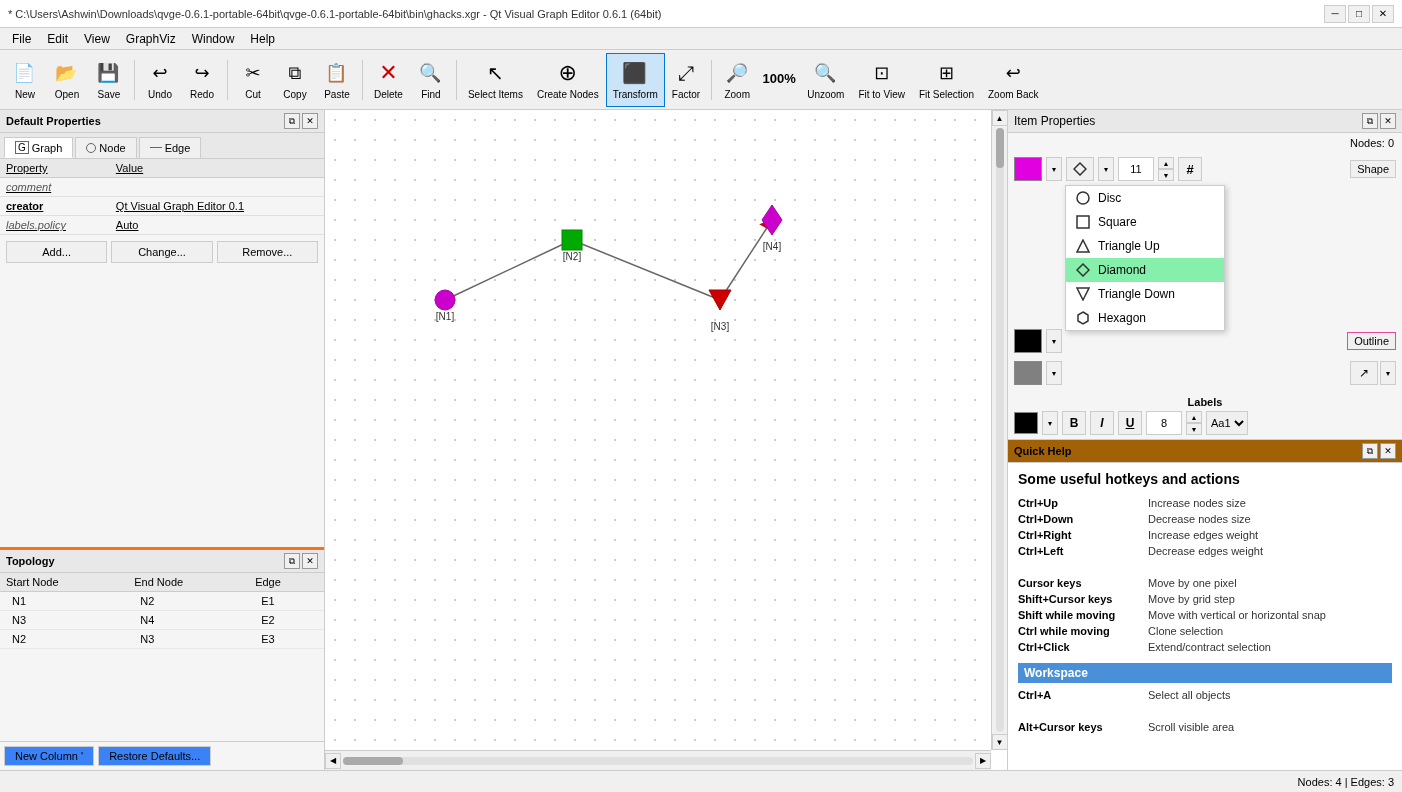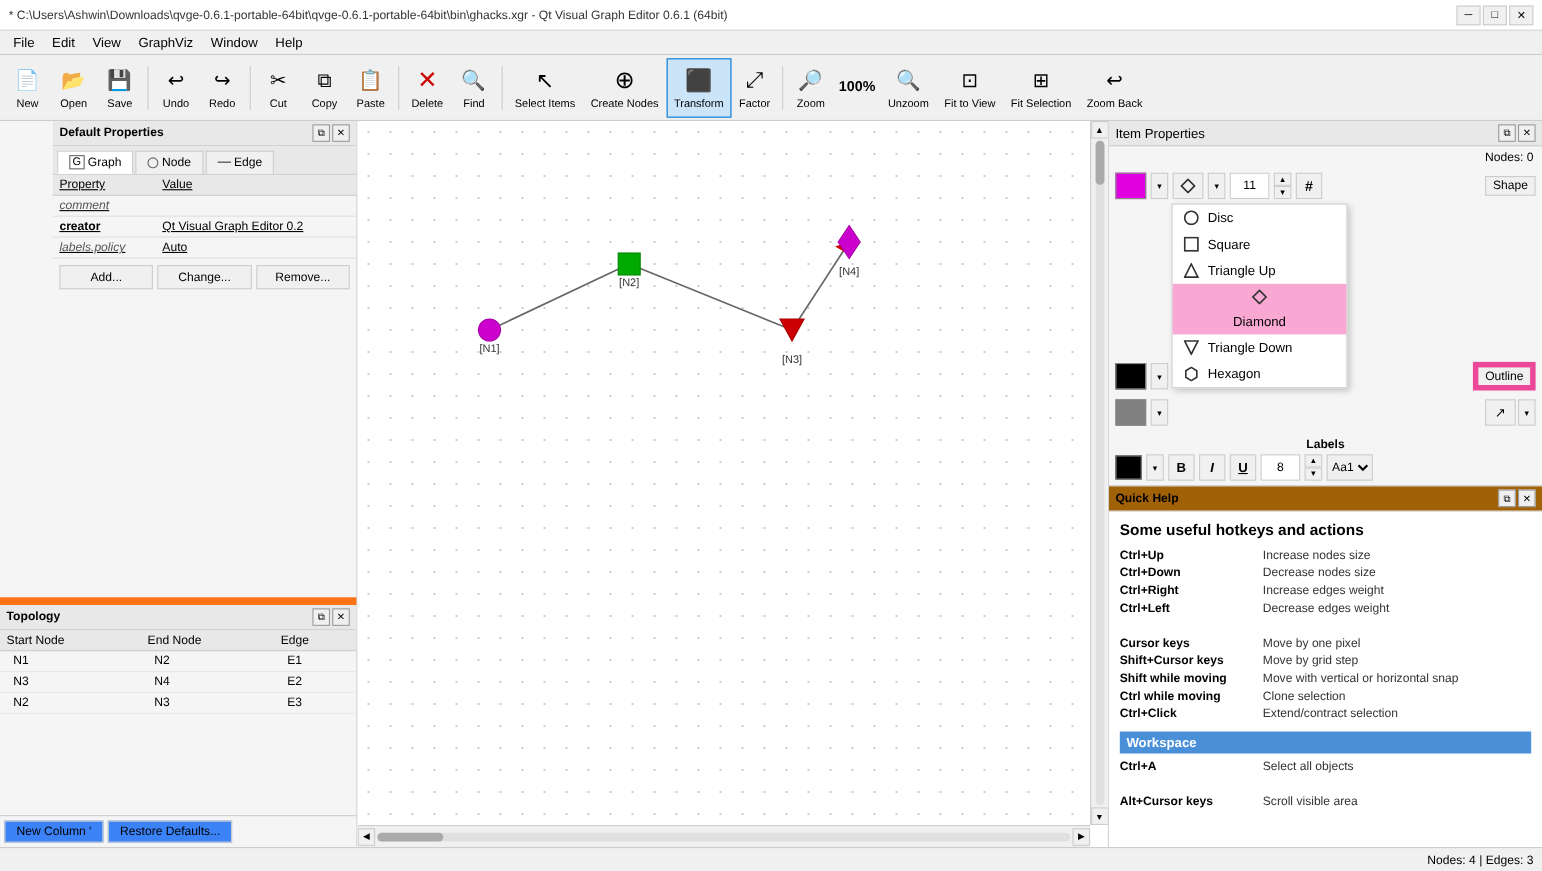--- a/index.html
+++ b/index.html
@@ -26,21 +26,21 @@
     
     .main-layout { display: flex; height: calc(792px - 28px - 22px - 60px - 22px); }
 
     
     .left-panel { width: 325px; display: flex; flex-direction: column; border-right: 1px solid #ccc; background: #f5f5f5; }
     .panel-header { background: #e8e8e8; border-bottom: 1px solid #ccc; padding: 3px 6px; display: flex; align-items: center; justify-content: space-between; font-size: 11px; font-weight: bold; }
     .panel-controls { display: flex; gap: 2px; }
     .panel-btn { width: 16px; height: 16px; border: 1px solid #999; background: #f0f0f0; cursor: pointer; display: flex; align-items: center; justify-content: center; font-size: 9px; }
 
     
-    .default-props { flex: 1; border-bottom: 7px solid #f97316; padding-left: 48px; }
+    .default-props { flex: 1; border-bottom: 3px solid #f97316; }
     .props-tabs { display: flex; background: #e8e8e8; border-bottom: 1px solid #ccc; padding: 4px 4px 0; gap: 2px; }
     .props-tab { padding: 3px 10px; border: 1px solid #ccc; background: #f0f0f0; cursor: pointer; font-size: 11px; display: flex; align-items: center; gap: 3px; border-bottom: none; }
     .props-tab.active { background: #fff; border-bottom: 1px solid #fff; }
     .props-table { width: 100%; border-collapse: collapse; text-decoration: underline; }
     .props-table th { background: #e8e8e8; padding: 3px 6px; text-align: left; font-size: 11px; border-bottom: 1px solid #ccc; font-weight: normal; }
     .props-table td { padding: 3px 6px; font-size: 11px; border-bottom: 1px solid #e0e0e0; }
     .props-table .prop-name { font-style: italic; color: #555; }
     .props-table .prop-name.bold { font-weight: bold; font-style: normal; color: #000; }
     .props-actions { display: flex; gap: 4px; padding: 6px; }
     .props-action-btn { flex: 1; padding: 4px 8px; border: 1px solid #ccc; background: #f0f0f0; cursor: pointer; font-size: 11px; }
@@ -70,33 +70,33 @@
     
     .item-props { flex: 0 0 auto; border-bottom: 1px solid #ccc; }
     .item-props-header { background: #e8e8e8; border-bottom: 1px solid #ccc; padding: 3px 6px; display: flex; align-items: center; justify-content: space-between; }
     .nodes-count { text-align: right; font-size: 11px; padding: 4px 8px; }
     .color-row { display: flex; align-items: center; gap: 4px; padding: 4px 6px; }
     .color-swatch { width: 28px; height: 24px; border: 1px solid #888; cursor: pointer; }
     .color-swatch.magenta { background: #e000e0; }
     .color-swatch.black { background: #000; }
     .color-swatch.gray { background: #808080; }
     .shape-btn { padding: 2px 6px; border: 1px solid #ccc; background: #f0f0f0; cursor: pointer; font-size: 11px; }
-    .outline-btn { padding: 2px 6px; border: 5px solid #ec4899; background: #f0f0f0; cursor: pointer; font-size: 11px; }
+    .outline-btn { padding: 2px 6px; border: 1px solid #ec4899; background: #f0f0f0; cursor: pointer; font-size: 11px; }
     .num-input { width: 36px; height: 24px; border: 1px solid #ccc; text-align: center; font-size: 11px; }
     .spin-btns { display: flex; flex-direction: column; }
     .spin-btn { width: 16px; height: 12px; border: 1px solid #ccc; background: #f0f0f0; cursor: pointer; display: flex; align-items: center; justify-content: center; font-size: 7px; }
     .hash-btn { width: 24px; height: 24px; border: 1px solid #ccc; background: #f0f0f0; cursor: pointer; display: flex; align-items: center; justify-content: center; font-size: 13px; font-weight: bold; }
     .dropdown-btn { width: 16px; height: 24px; border: 1px solid #ccc; background: #f0f0f0; cursor: pointer; display: flex; align-items: center; justify-content: center; font-size: 8px; }
     .custom-attrs { padding: 4px 6px; font-size: 11px; display: flex; align-items: center; gap: 4px; }
     .checkbox { width: 14px; height: 14px; }
 
     
     .shape-dropdown { position: absolute; top: 185px; left: 1065px; background: white; border: 1px solid #ccc; z-index: 100; min-width: 160px; box-shadow: 2px 2px 6px rgba(0,0,0,0.2); }
     .shape-option { padding: 5px 10px; cursor: pointer; display: flex; align-items: center; gap: 8px; font-size: 12px; }
-    .shape-option.selected { background: #f9a8d4; flex-direction: column; }
+    .shape-option.selected { background: #86efac; }
 
     
     .labels-section { padding: 4px 6px; }
     .labels-header { font-size: 11px; font-weight: bold; text-align: center; padding: 3px; }
     .labels-row { display: flex; align-items: center; gap: 4px; }
     .fmt-btn { width: 24px; height: 24px; border: 1px solid #ccc; background: #f0f0f0; cursor: pointer; display: flex; align-items: center; justify-content: center; font-size: 12px; font-weight: bold; }
     .fmt-btn.italic { font-style: italic; }
     .fmt-btn.underline { text-decoration: underline; }
 
     
@@ -259,21 +259,21 @@
             <th>Value</th>
           </tr>
         </thead>
         <tbody>
           <tr>
             <td class="prop-name">comment</td>
             <td></td>
           </tr>
           <tr>
             <td class="prop-name bold">creator</td>
-            <td>Qt Visual Graph Editor 0.2</td>
+            <td>Qt Visual Graph Editor 0.1</td>
           </tr>
           <tr>
             <td class="prop-name">labels.policy</td>
             <td>Auto</td>
           </tr>
         </tbody>
       </table>
       <div style="flex:1;"></div>
       <div class="props-actions">
         <button class="props-action-btn">Add...</button>

